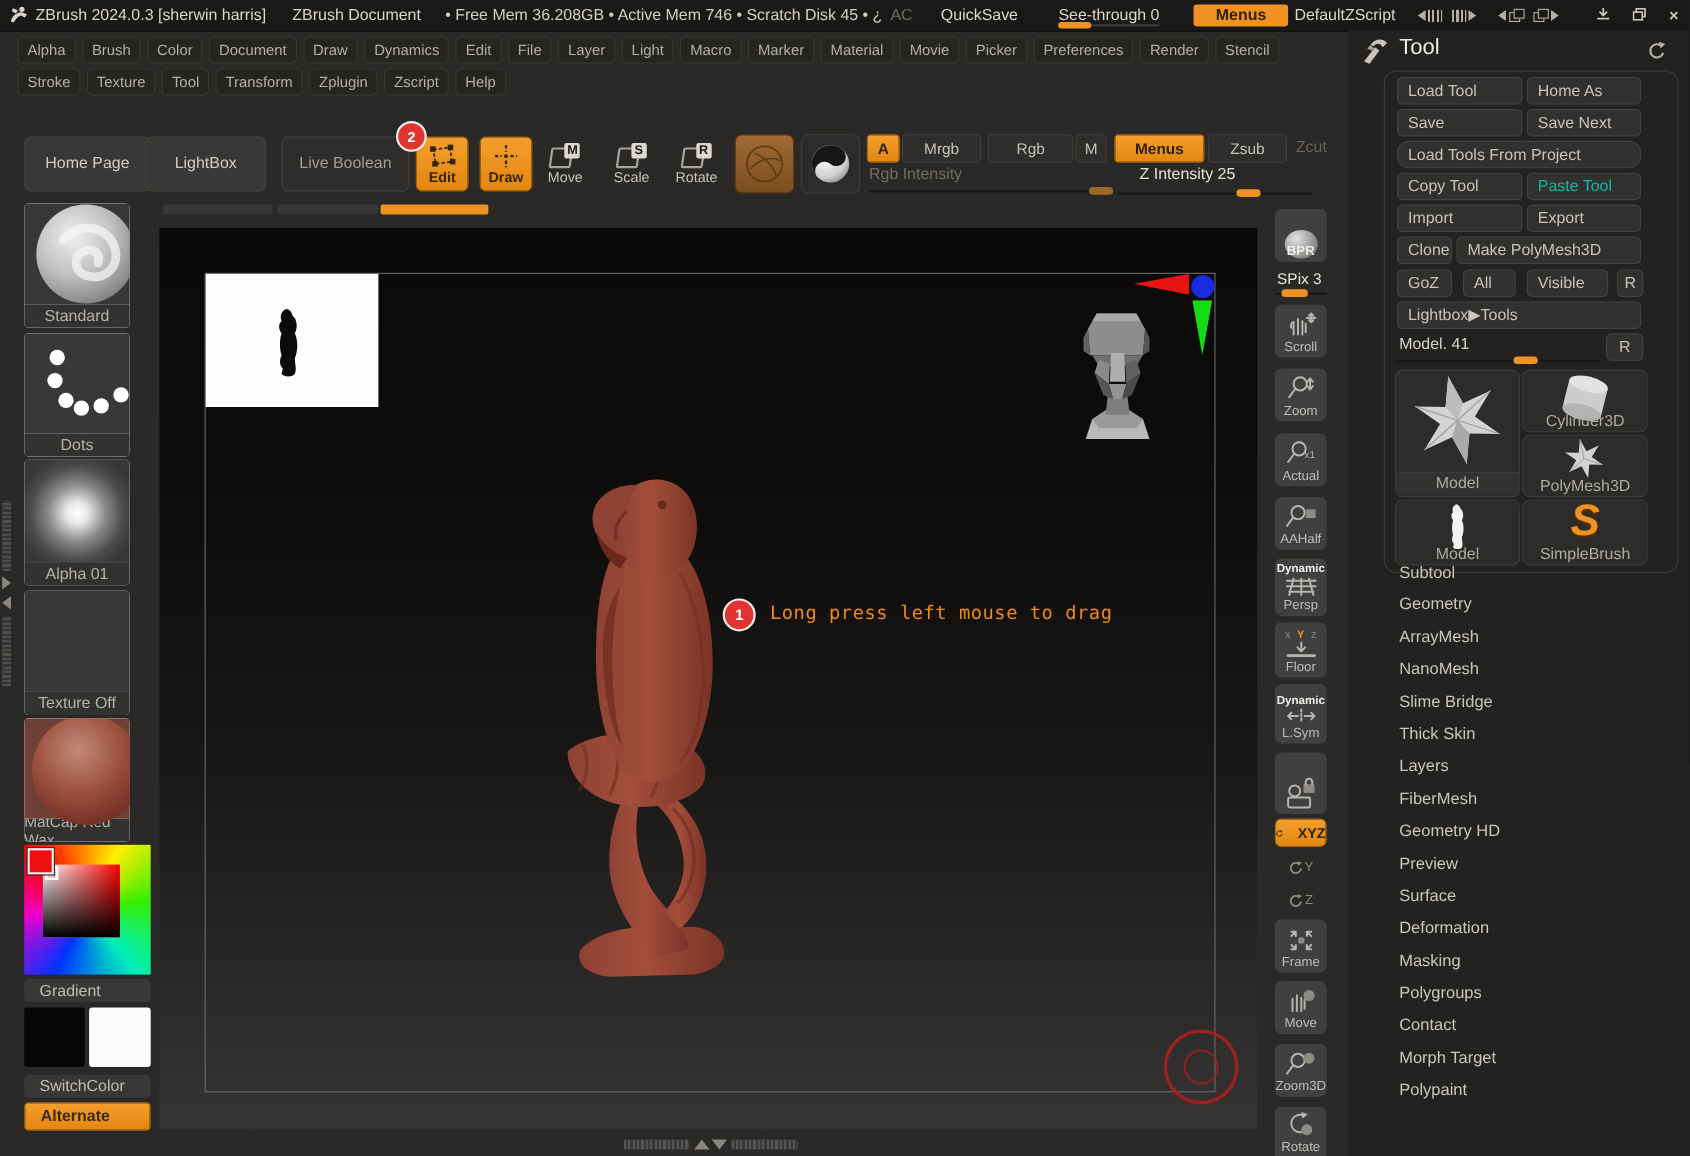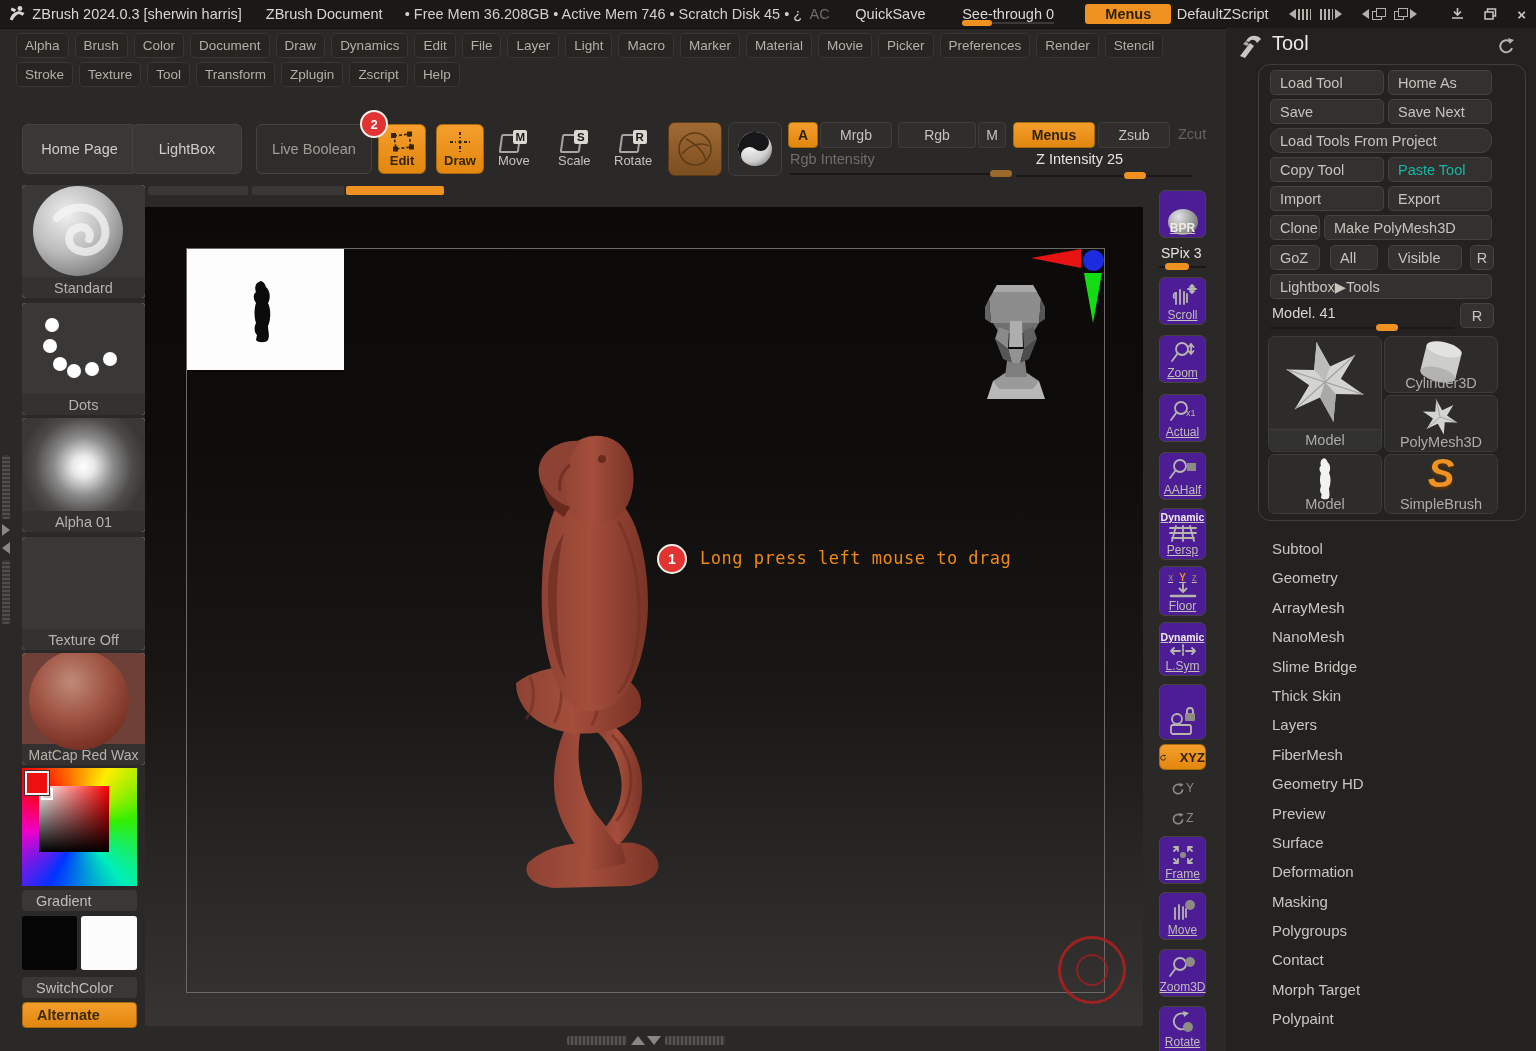--- a/index.html
+++ b/index.html
@@ -43,59 +43,59 @@
   .msr-badge{position:absolute;right:0;top:0;width:14px;height:14px;background:#dbd8d2;color:#191816;
              font-weight:bold;font-size:11.5px;display:flex;align-items:center;justify-content:center;border-radius:2px;}
   .slider-lbl{font-size:14.5px;color:#e6e3dd;}
   .slider-lbl.dim{color:#716e68;}
   .strack{position:absolute;height:2px;background:#191816;}
   .shandle{position:absolute;width:22px;height:7px;border-radius:3.5px;background:#ef9222;top:-3px;}
   .shandle.dim{background:#9a6a2a;}
   .badge{position:absolute;border-radius:50%;background:#e23333;border:2px solid #f3f0ea;color:#fff;
          font-weight:bold;display:flex;align-items:center;justify-content:center;z-index:30;}
   
-  .tile{position:absolute;left:22px;width:123px;background:#e5e5e5;border-radius:4px;overflow:hidden;}
+  .tile{position:absolute;left:22px;width:96px;background:#e5e5e5;border-radius:4px;overflow:hidden;}
   .tile .thumb{position:relative;width:100%;background:#3a3836;}
   .tile .tlabel{height:21px;display:flex;align-items:center;justify-content:center;
                 color:#b5b2ac;font-size:14.5px;background:#343230;}
   .side-btn{position:absolute;left:22px;width:115px;height:21px;background:#3a3836;border-radius:4px;
             display:flex;align-items:center;color:#c0bdb7;font-size:14.5px;padding-left:14px;box-sizing:border-box;}
   .vstrip{position:absolute;left:2px;width:8px;background:repeating-linear-gradient(0deg,#504e4b 0 2px,#383634 2px 4px);border-radius:2px;}
   
   #canvas{left:145px;top:207px;width:998px;height:819px;
           background:linear-gradient(180deg,#0b0a09 0%,#0e0d0c 30%,#191817 60%,#2b2a28 85%,#373533 100%);}
   .doc-border{position:absolute;left:41px;top:41px;width:917px;height:743px;border:1px solid #6b6a68;}
   .thumb-view{position:absolute;left:42px;top:42px;width:157px;height:121px;background:#fdfdfd;}
   .hint-text{position:absolute;color:#ef8a1a;font-family:"DejaVu Sans Mono",monospace;font-size:17px;letter-spacing:.5px;}
   .click-ring{position:absolute;border-radius:50%;border:3px solid rgba(178,30,30,.85);}
   .click-ring.inner{border-width:2px;border-color:rgba(178,30,30,.7);}
   .hstrip{position:absolute;height:9px;background:repeating-linear-gradient(90deg,#565452 0 2px,#3b3937 2px 4px);border-radius:2px;}
   .tri-up{width:0;height:0;border-left:7px solid transparent;border-right:7px solid transparent;border-bottom:9px solid #8a8781;}
   .tri-down{width:0;height:0;border-left:7px solid transparent;border-right:7px solid transparent;border-top:9px solid #8a8781;}
   
-  .rbtn{position:absolute;left:1159px;width:47px;background:#4c1d95;border:1px solid #46433f;border-radius:6px;
-        display:flex;flex-direction:column;align-items:center;justify-content:flex-end;box-sizing:border-box;text-decoration:underline;}
+  .rbtn{position:absolute;left:1159px;width:47px;background:#404040;border:1px solid #46433f;border-radius:6px;
+        display:flex;flex-direction:column;align-items:center;justify-content:flex-end;box-sizing:border-box;}
   .rlabel{font-size:12px;color:#c0bdb7;line-height:14px;padding-bottom:2px;}
   .dyn{font-size:10.5px;font-weight:bold;color:#f0ede8;line-height:11px;}
   .rail-icon{stroke:#b8b5af;fill:none;stroke-width:1.8;stroke-linecap:round;}
   .xyzbtn{position:absolute;left:1159px;width:47px;height:26px;background:linear-gradient(#f59e2d,#e2860e);
           border:1px solid #a96a0c;border-radius:6px;display:flex;align-items:center;justify-content:center;
           color:#2e2107;font-weight:bold;font-size:13px;box-sizing:border-box;gap:13px;}
   .rot-mini{position:absolute;left:1166px;width:34px;display:flex;align-items:center;justify-content:center;color:#8d8a84;font-size:12px;gap:1px;}
   
   #toolpanel{left:1226px;top:28px;width:310px;height:1023px;background:#242220;}
   .tp-title{position:absolute;left:46px;top:4px;font-size:20px;color:#edebe6;}
   .tp-box{position:absolute;left:32px;top:36px;width:266px;height:455px;border:1px solid #403d3a;border-radius:12px;}
   .tbtn{position:absolute;background:#33312f;border:1px solid #454340;border-radius:5px;color:#c7c3bd;
         font-size:14.5px;display:flex;align-items:center;padding-left:9px;box-sizing:border-box;height:25px;}
   .tbtn.dim{color:#14b8a6;}
   .tslider-lbl{position:absolute;color:#d8d5d0;font-size:14.5px;}
   .tthumb{position:absolute;background:#2e2c2a;border:1px solid #3e3c3a;border-radius:7px;overflow:hidden;}
   .tthumb .cap{position:absolute;left:0;right:0;bottom:1px;text-align:center;color:#aeaba5;font-size:14.5px;}
-  .sections{position:absolute;left:0;top:506px;width:310px;}
+  .sections{position:absolute;left:0;top:478px;width:310px;}
   .section-item{height:29.4px;line-height:29.4px;padding-left:46px;color:#c9c6c0;font-size:15px;}
   .sphere{border-radius:50%;}
 </style>
 </head>
 <body>
 
 <div id="app">
 
   <div class="abs titlebar">
     <svg width="20" height="20" style="margin:0 6px 0 8px" viewBox="0 0 20 20">

